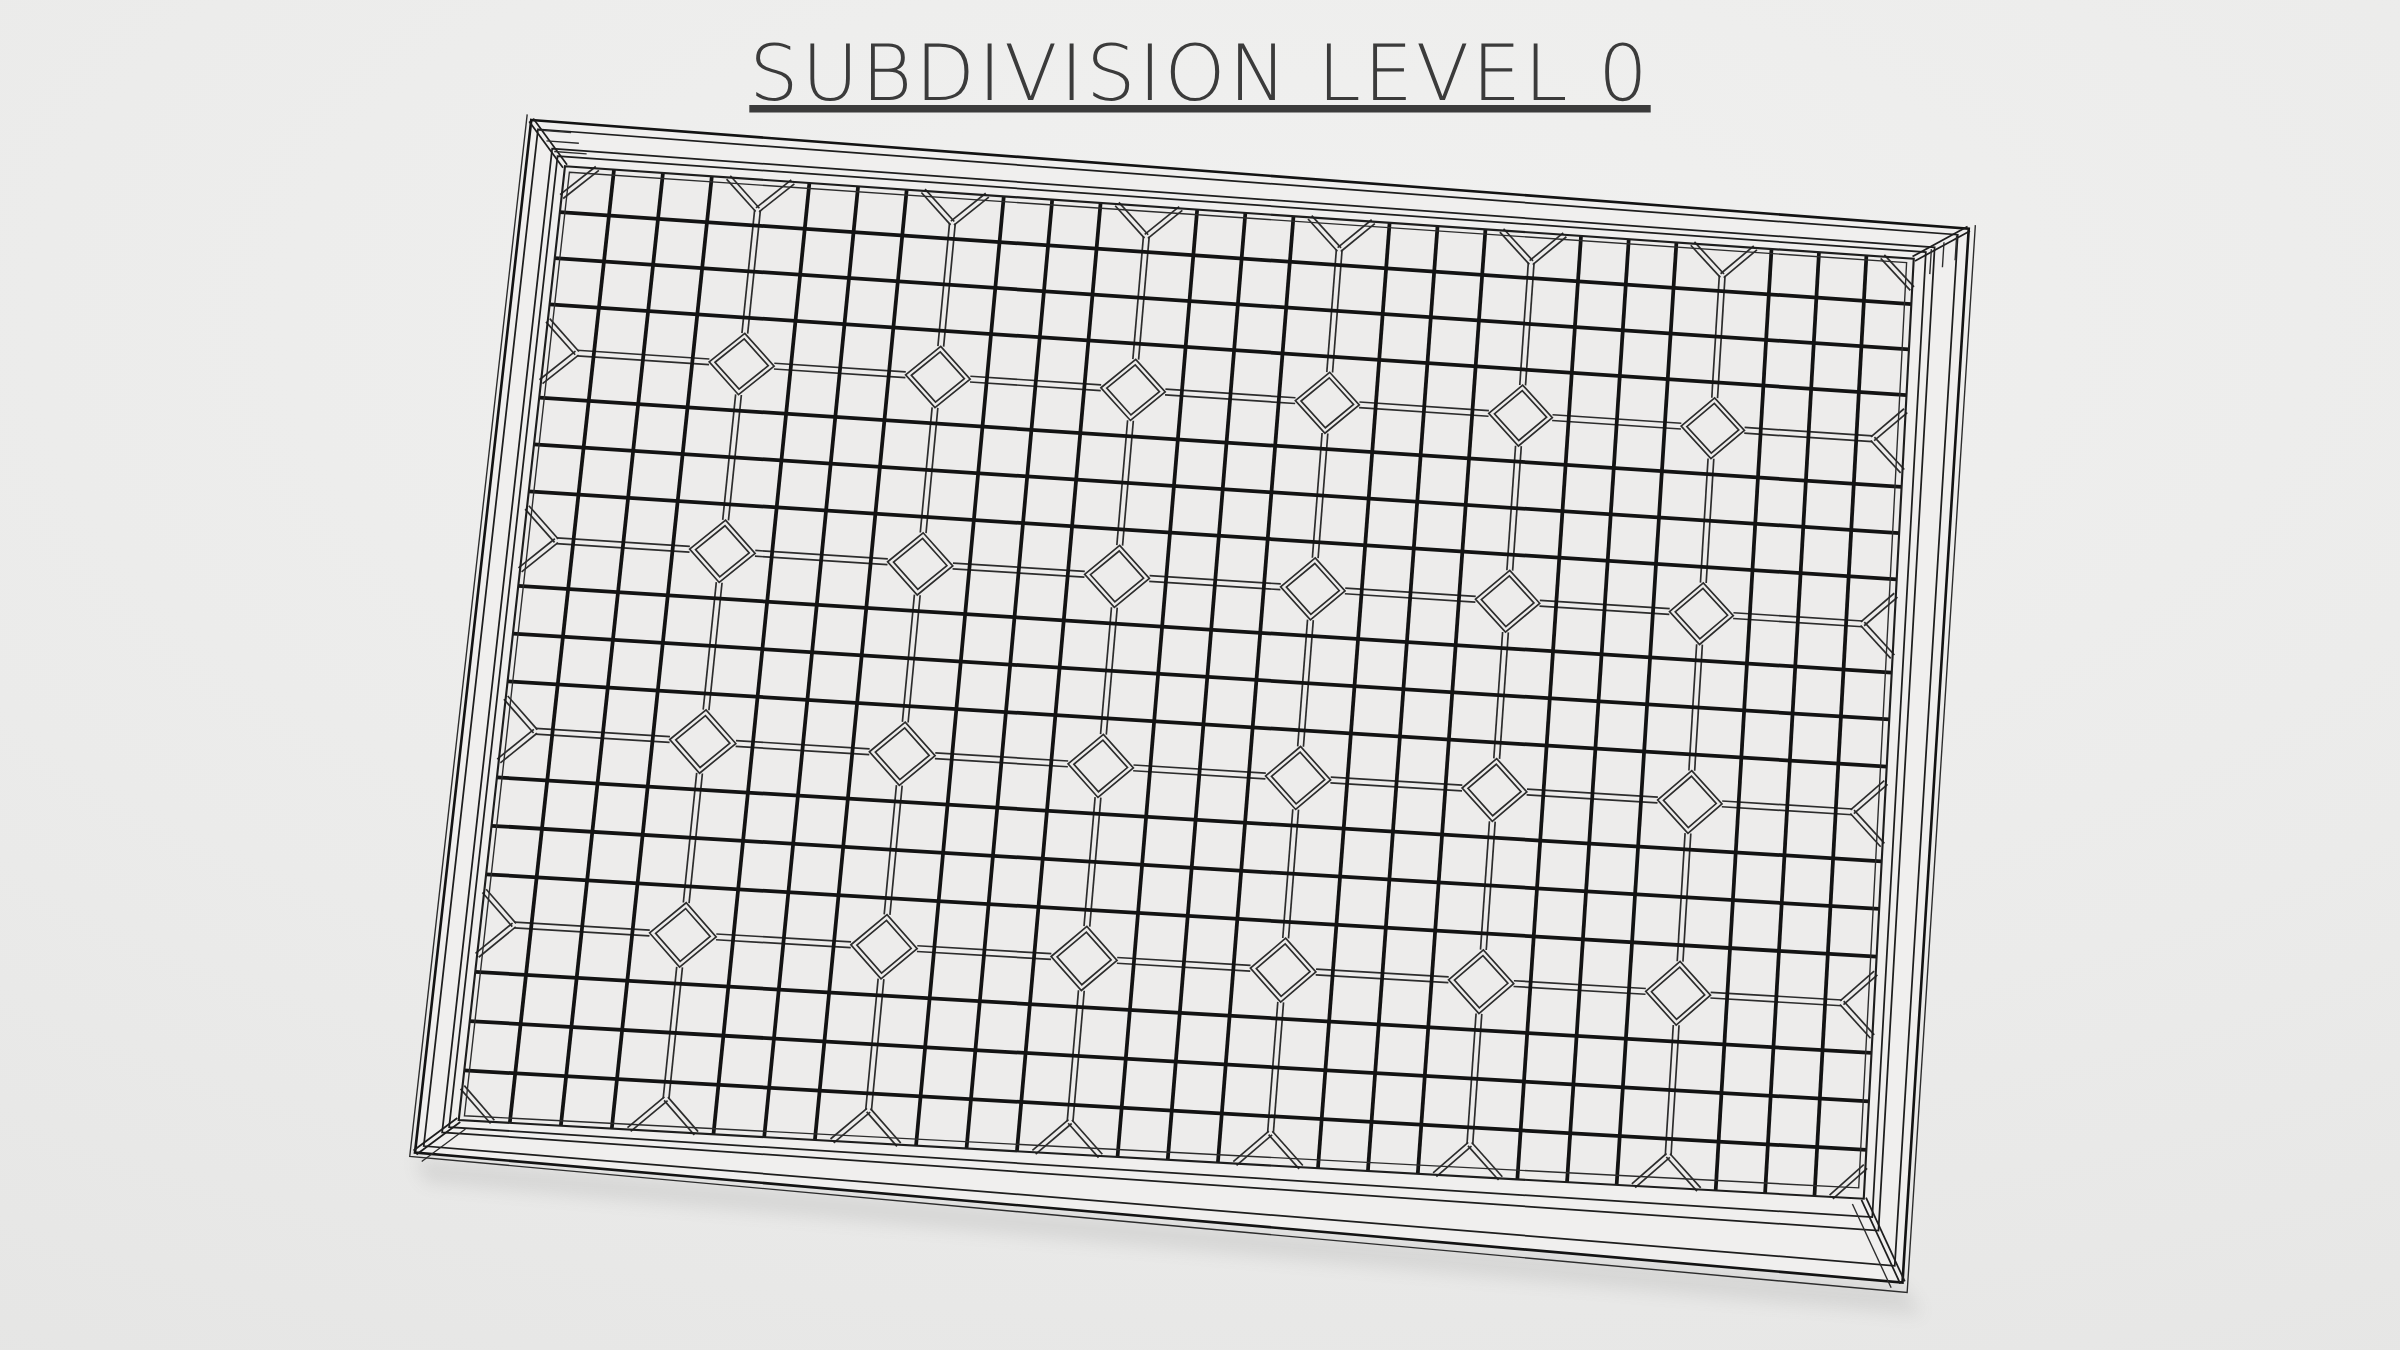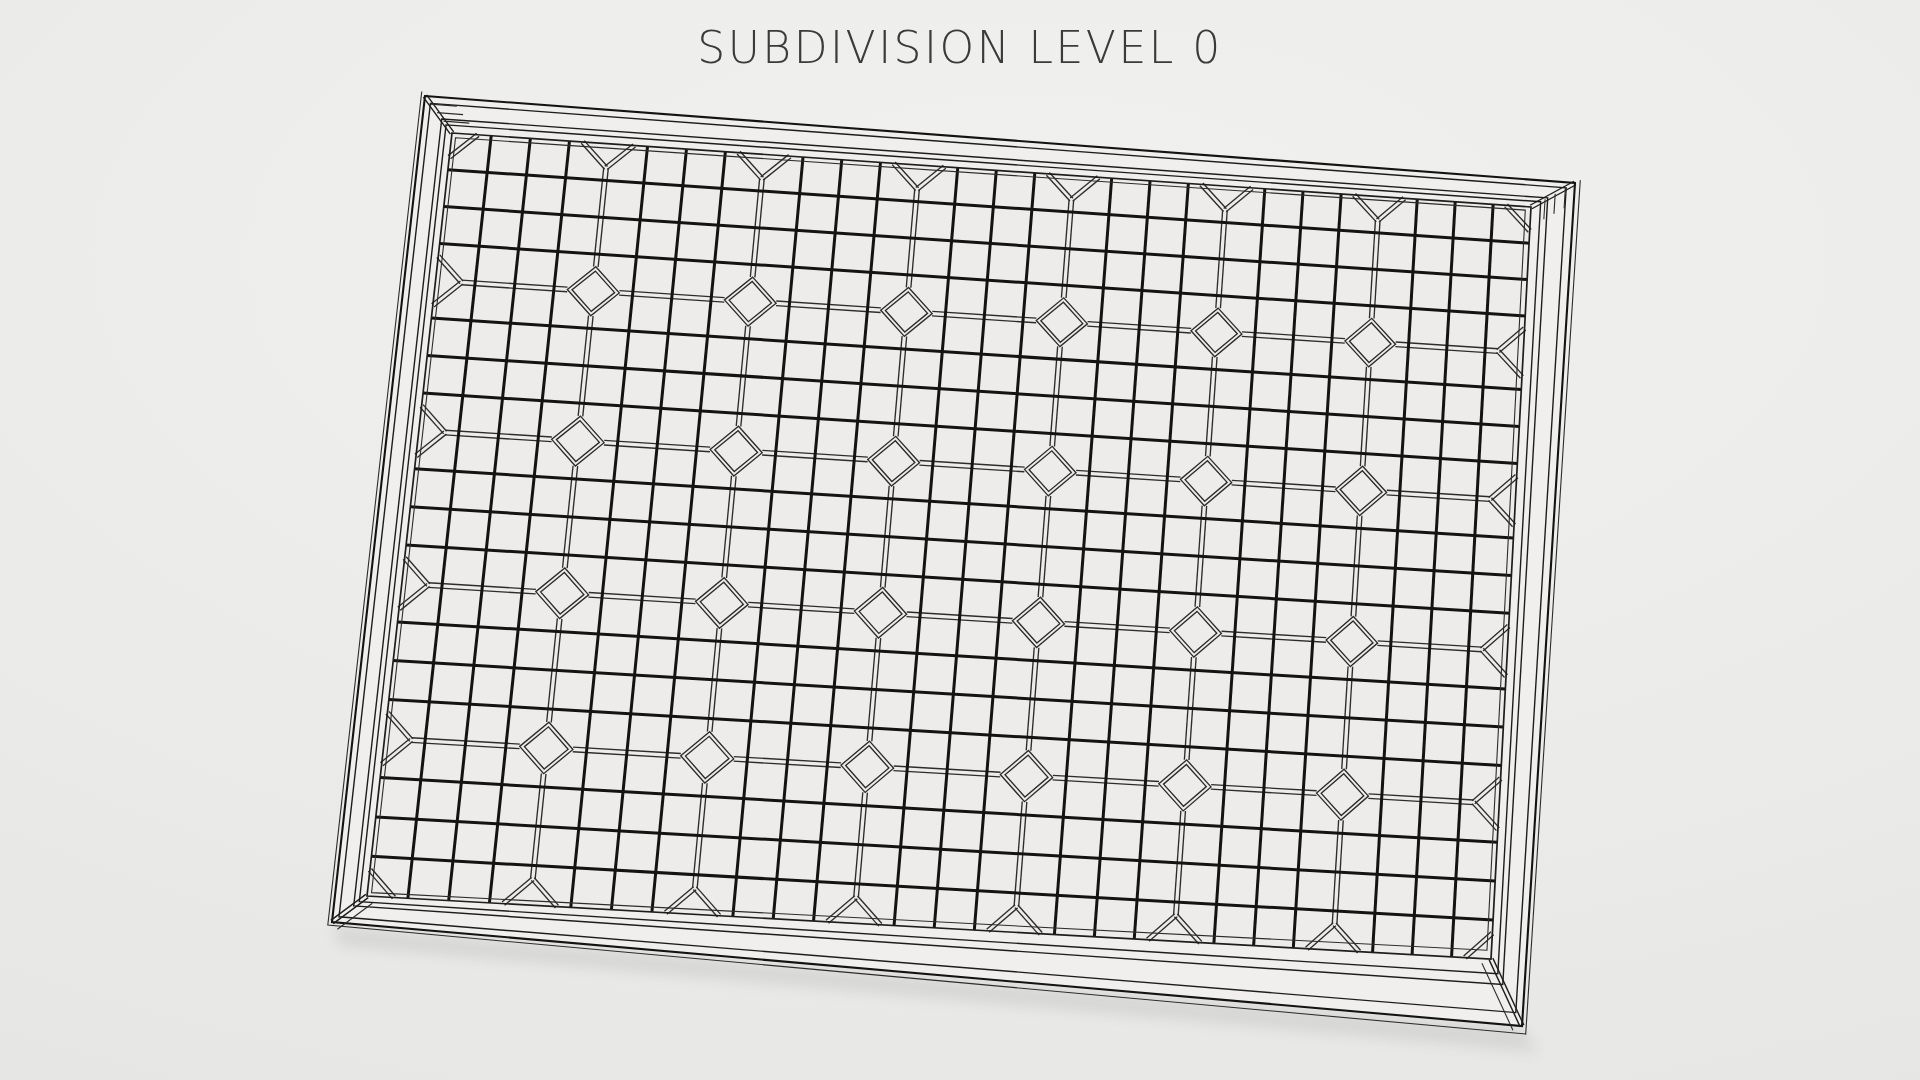--- a/index.html
+++ b/index.html
@@ -4,22 +4,22 @@
 <style>
   html,body{margin:0;padding:0;}
   body{
     width:1920px;height:1080px;overflow:hidden;
     background: radial-gradient(140% 120% at 54% 24%, #f1f1f0 0%, #ebebea 45%, #e1e1e0 100%);
     font-family:"DejaVu Sans","Liberation Sans",sans-serif;
   }
   .stage{position:relative;width:1920px;height:1080px;}
   .title{
     position:absolute;top:22px;left:50%;transform:translateX(-50%);
-    margin:0;font-size:44px;font-weight:200;letter-spacing:2.5px;
-    white-space:nowrap;user-select:none;
+    margin:0;font-size:62px;font-weight:200;letter-spacing:2.5px;
+    white-space:nowrap;user-select:none;text-decoration:underline;
   }
   svg{position:absolute;left:0;top:0;}
   .fine      {stroke:var(--c-bold);  stroke-width:3;   fill:none;}
   .groove    {stroke:var(--c-thin);  stroke-width:1.35;fill:none;}
   .frame     {stroke:var(--c-med);   stroke-width:1.4; fill:none;}
   .frameBold {stroke:var(--c-bold);  stroke-width:2.1; fill:none;}
   .glassline {stroke:var(--c-med);   stroke-width:1.7; fill:none;}
   .thinline  {stroke:var(--c-thin);  stroke-width:1.1; fill:none;}
   .frameFill {fill:var(--c-frame);   stroke:none;}
   .glassFill {fill:var(--c-glass);   stroke:none;}

